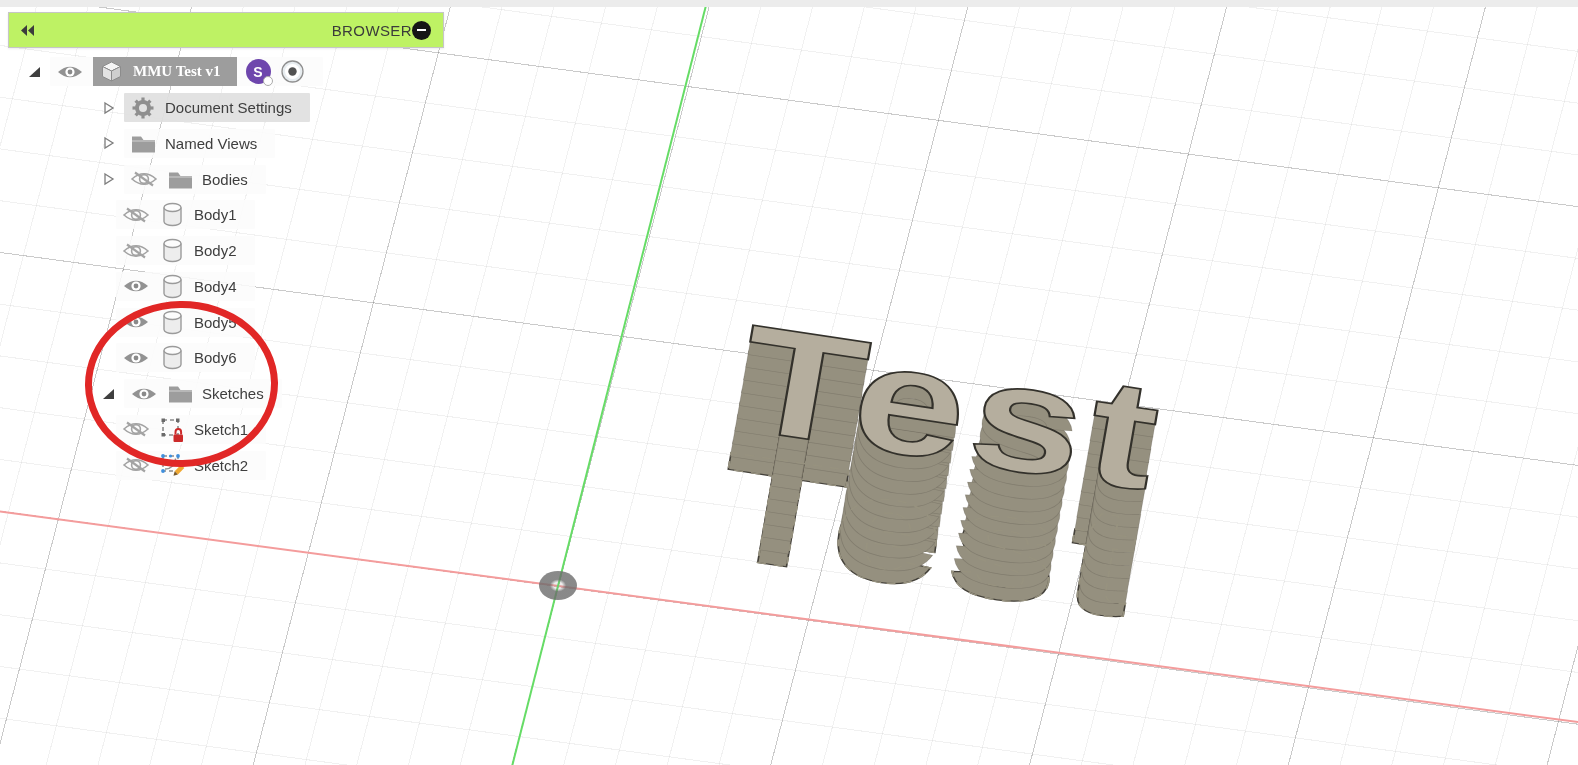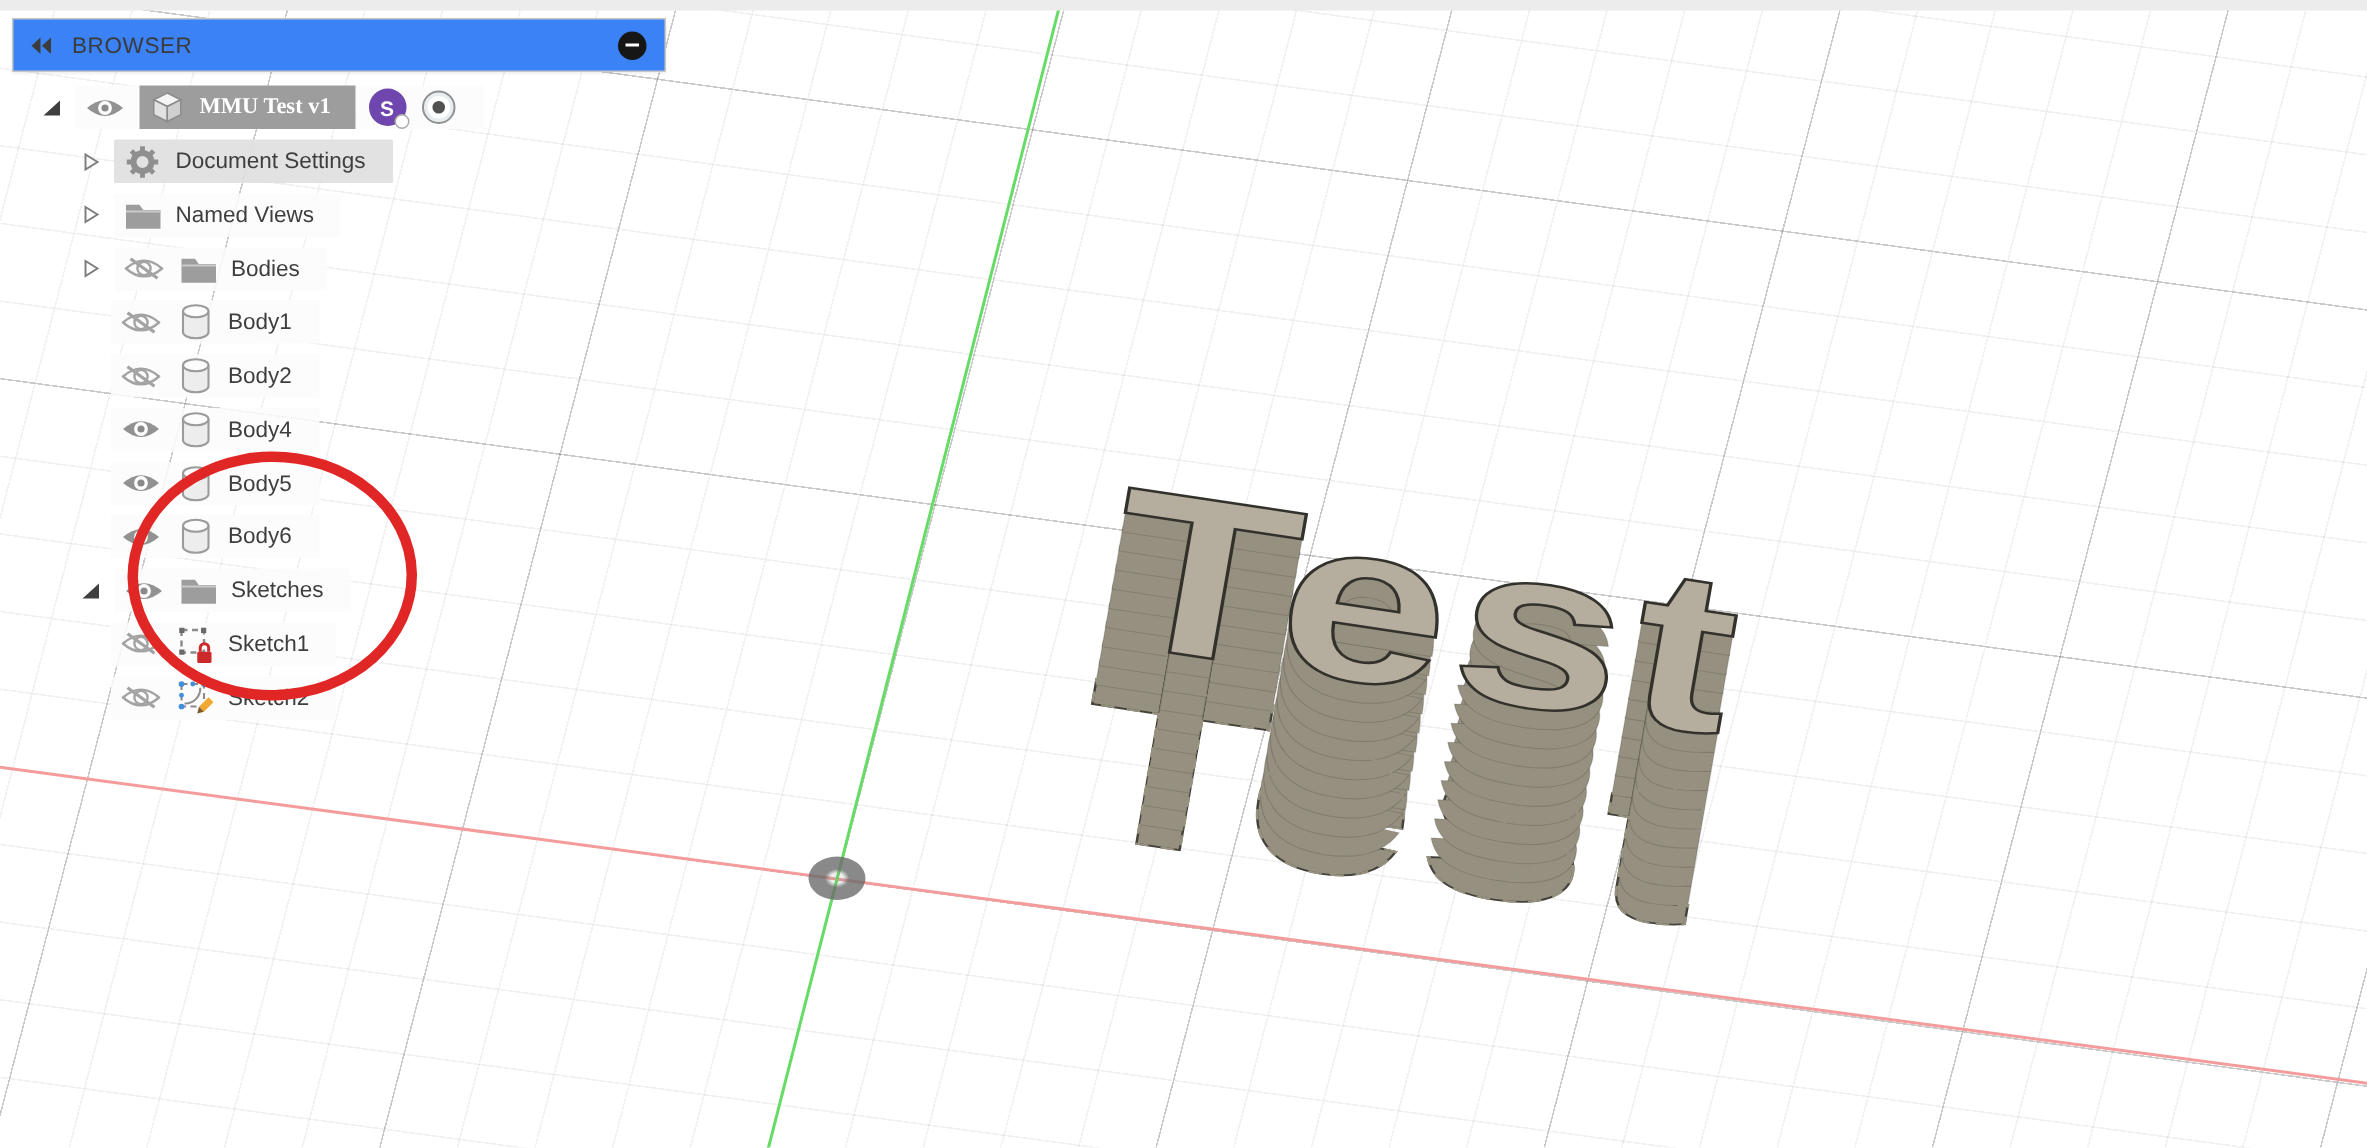--- a/index.html
+++ b/index.html
@@ -25,34 +25,34 @@
   .axis-y{position:absolute;left:557px;top:-150px;width:2px;height:1100px;background:#66dc66;
     transform-origin:1px 736px;transform:rotate(14.3deg);z-index:2;}
   .origin-marker{position:absolute;left:539px;top:571px;width:38px;height:29px;z-index:3;
     background:radial-gradient(ellipse at 50% 50%, rgba(135,135,135,0.15) 0 16%, rgba(108,108,108,0.8) 30% 72%, rgba(108,108,108,0) 80%);
     border-radius:50%;filter:blur(0.4px);}
   .word-svg{position:absolute;left:0;top:0;z-index:5;}
 
   
   .panel-header{
     position:absolute;left:8px;top:12px;width:436px;height:36px;z-index:10;
-    background:#3b82f6;border:1px solid #c6c6c6;box-sizing:border-box;
-    display:flex;align-items:center;box-shadow:0 1px 2px rgba(0,0,0,0.08);
+    background:#bef264;border:1px solid #c6c6c6;box-sizing:border-box;
+    display:flex;align-items:center;box-shadow:0 1px 2px rgba(0,0,0,0.08);text-align:right;
   }
   .collapse-arrows{margin:0 12px 0 10px;display:flex;flex:none;}
   .panel-title{flex:1;font-size:15px;color:#3b3b3b;letter-spacing:0.4px;}
   .minus-btn{flex:none;margin-right:12px;width:19px;height:19px;border-radius:50%;background:#161616;
     display:flex;align-items:center;justify-content:center;cursor:pointer;}
   .minus-btn::after{content:"";width:9px;height:2px;background:#fff;display:block;}
 
   .tree{position:absolute;left:0;top:54px;z-index:10;}
   .row{display:flex;align-items:center;height:35.75px;}
   .lvl0{padding-left:26px;}
-  .lvl1{padding-left:52px;}
-  .lvl2{padding-left:74px;}
+  .lvl1{padding-left:52px;margin-left:48px;}
+  .lvl2{padding-left:116px;}
   .exp{width:16px;height:16px;margin-right:8px;flex:none;display:flex;align-items:center;justify-content:center;}
   .strip{display:inline-flex;align-items:center;height:29px;background:rgba(252,252,252,0.87);
     padding:0 18px 0 6px;gap:9px;border-radius:1px;}
   .strip.gray{background:rgba(224,224,224,0.93);}
   .lbl{font-size:15px;color:#3e3e3e;white-space:nowrap;}
   .eyebox{width:28px;display:flex;justify-content:center;flex:none;cursor:pointer;}
   .icobox{width:26px;display:flex;justify-content:center;flex:none;}
   .selbox{display:inline-flex;align-items:center;gap:9px;background:#9d9d9d;padding:3px 16px 3px 5px;font-family:Liberation Serif, serif;}
   .selbox .lbl{color:#ffffff;font-weight:bold;}
   .s-badge{position:relative;width:25px;height:25px;border-radius:50%;background:#6e46ad;color:#fff;

